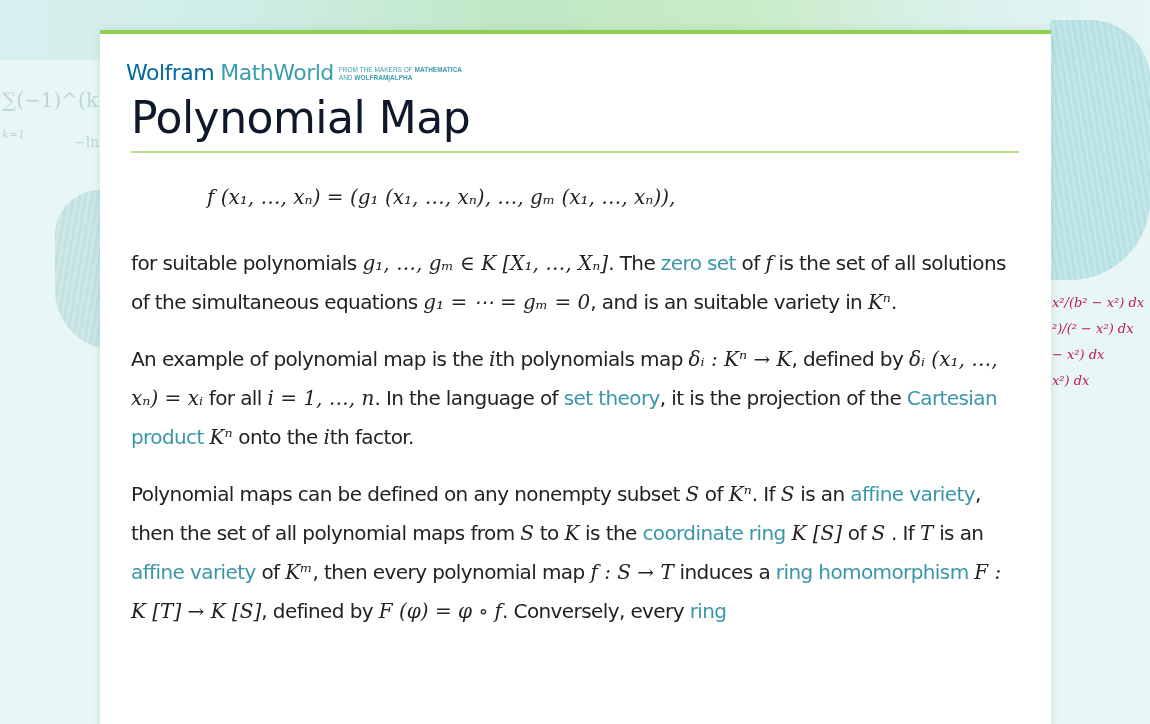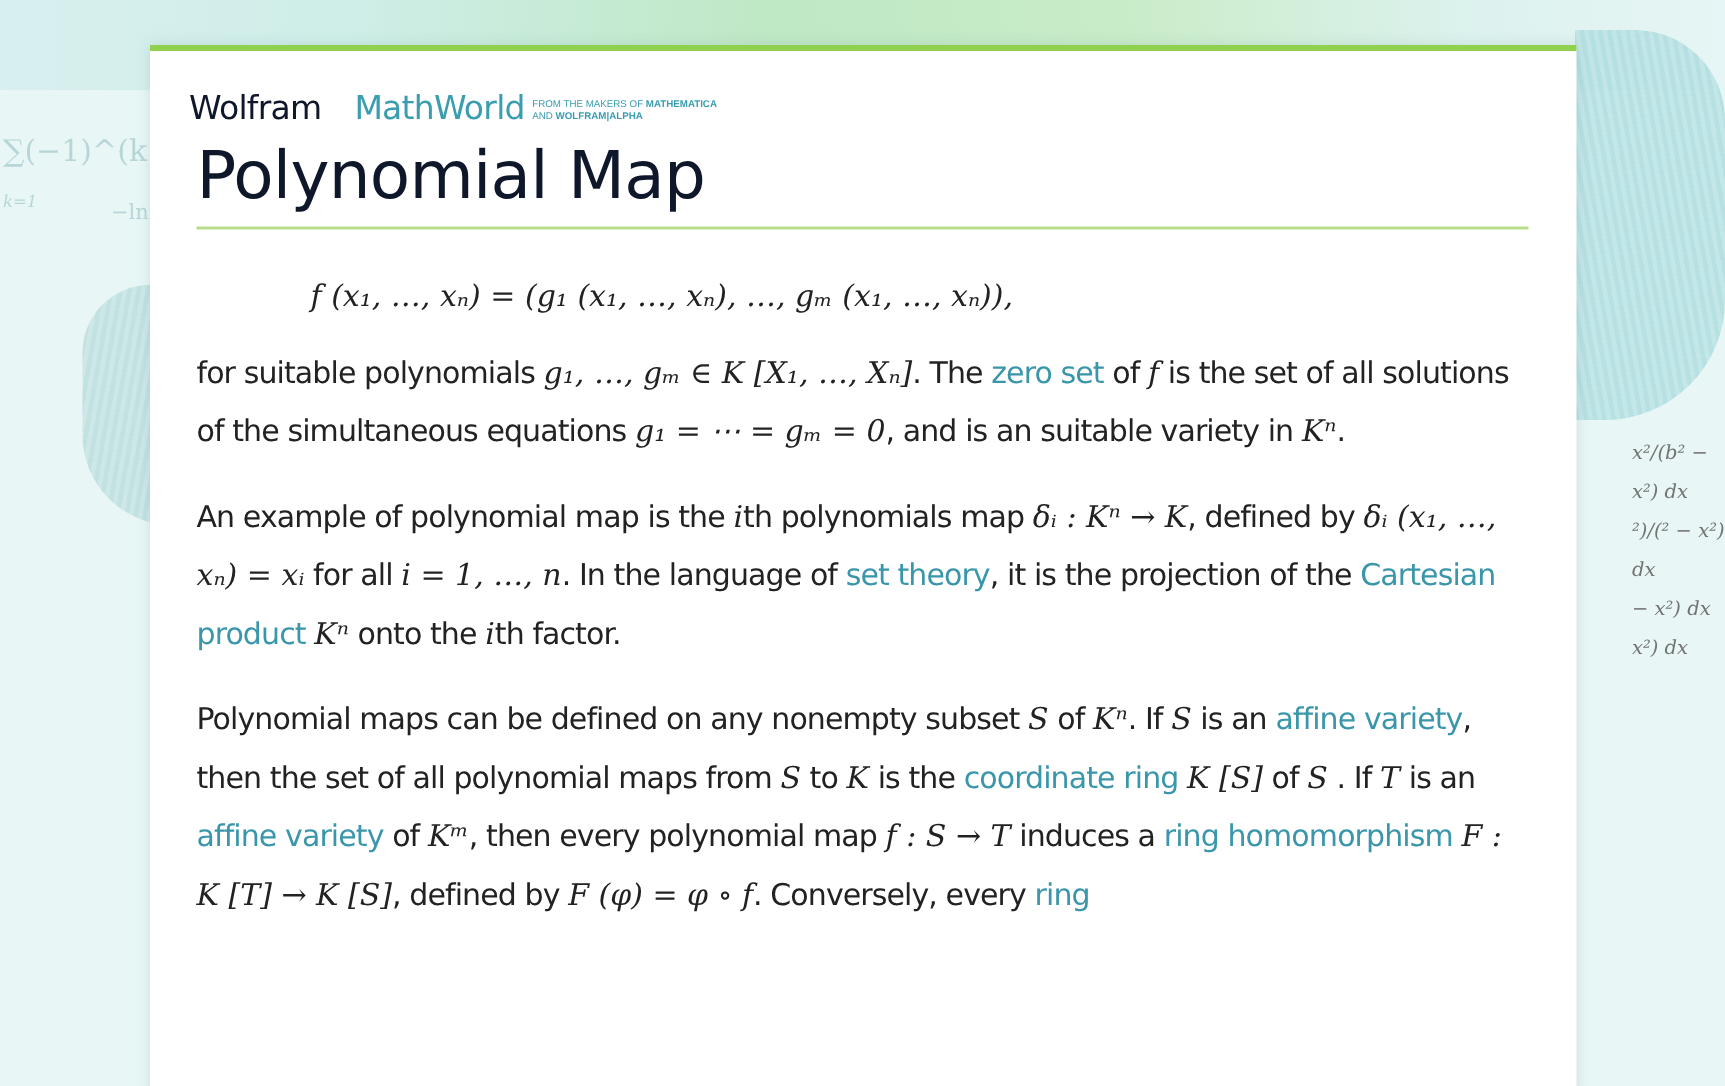--- a/index.html
+++ b/index.html
@@ -25,50 +25,50 @@
     background: repeating-linear-gradient(100deg, #b9dcdc 0 3px, #c7e4e4 3px 6px);
     opacity: 0.8;
   }
   .bg-right-shape {
     position: absolute; left: 1050px; top: 20px; width: 100px; height: 260px;
     border-radius: 0 60px 80px 0;
     background: repeating-linear-gradient(80deg, #a6d9dc 0 3px, #b7e1e3 3px 6px);
     opacity: 0.75;
   }
   .bg-right-formulas {
-    position: absolute; left: 1088px; top: 290px;
-    font-family: "DejaVu Serif", serif; font-style: italic; color: #737373; font-size: 13px; line-height: 26px;
+    position: absolute; left: 1052px; top: 290px;
+    font-family: "DejaVu Serif", serif; font-style: italic; color: #be185d; font-size: 13px; line-height: 26px;
   }
   .card {
     position: absolute; left: 100px; top: 30px; width: 951px; height: 700px;
     background: #ffffff;
     border-top: 4px solid #8fd14f;
     box-shadow: 0 0 8px rgba(120,160,160,0.25);
   }
   .logo {
     position: absolute; left: 26px; top: 26px; display: flex; align-items: flex-end;
   }
-  .logo .w { font-family: "DejaVu Sans", sans-serif; font-size: 22px; color: #0f172a; letter-spacing: -0.5px; }
-  .logo .m { font-family: "DejaVu Sans", sans-serif; font-size: 22px; color: #3a9db0; margin-left: 22px; letter-spacing: -0.5px; }
+  .logo .w { font-family: "DejaVu Sans", sans-serif; font-size: 22px; color: #0369a1; letter-spacing: -0.5px; }
+  .logo .m { font-family: "DejaVu Sans", sans-serif; font-size: 22px; color: #3a9db0; margin-left: 6px; letter-spacing: -0.5px; }
   .logo .tag { font-family: "Liberation Sans", sans-serif; font-size: 6.5px; color: #3a9db0; margin-left: 5px; line-height: 8px; margin-bottom: 3px; }
   .logo .tag b { font-weight: bold; }
   .title {
     position: absolute; left: 31px; top: 58px;
     font-family: "DejaVu Sans", sans-serif; font-size: 44px; color: #0f172a; font-weight: normal;
     letter-spacing: -0.5px;
   }
   .rule {
     position: absolute; left: 31px; top: 117px; width: 888px; height: 2px; background: #b7dd8a;
   }
   .content {
     position: absolute; left: 31px; top: 140px; width: 890px;
     font-family: "DejaVu Sans", sans-serif; font-size: 20px; color: #222; letter-spacing: -0.6px;
   }
   .content p { line-height: 39px; margin-bottom: 18px; }
-  .content .eq { padding-left: 76px; margin: 4px 0 12px; line-height: 39px; }
+  .content .eq { padding-left: 76px; margin: 4px 0 27px; line-height: 39px; }
   .m-i { font-family: "DejaVu Serif", serif; font-style: italic; letter-spacing: 0; }
   a { color: #3a96aa; text-decoration: none; }
 </style>
 </head>
 <body>
 
 <div class="bg-top"></div>
 <div class="bg-left-formula">
   <span>∑(−1)^(k−1)</span>
   <span class="sub">k=1</span>

